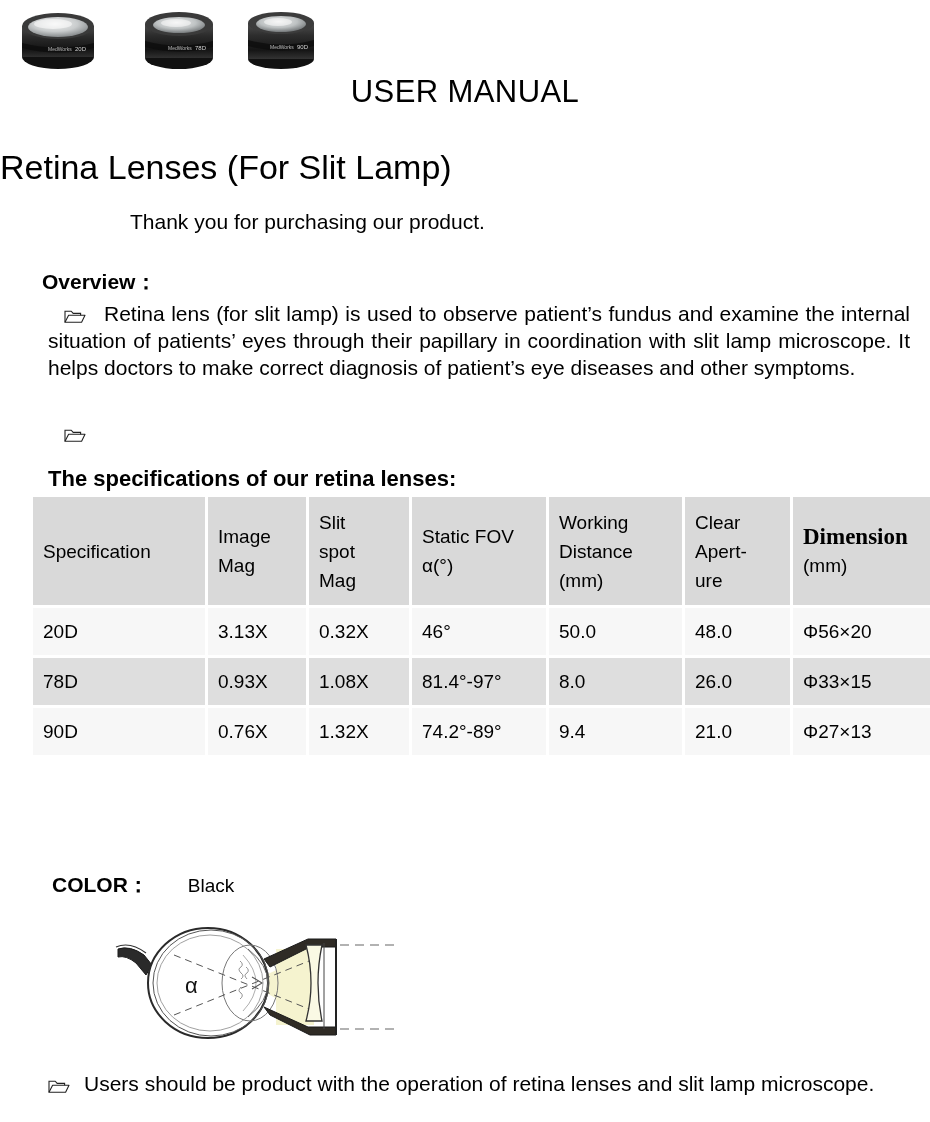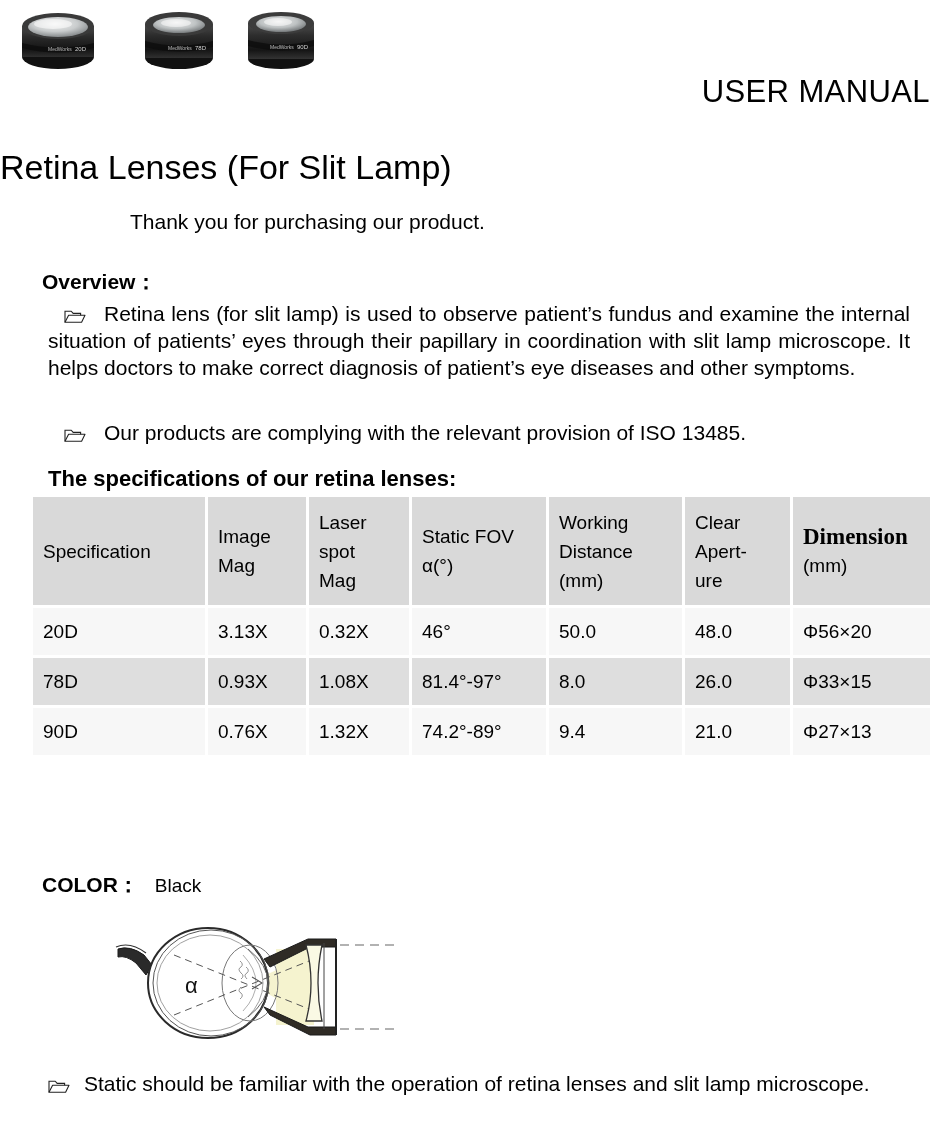--- a/index.html
+++ b/index.html
@@ -26,21 +26,21 @@
     position: absolute;
     top: 10px;
   }
   .lens svg { display: block; }
 
   
   .doc-title {
     position: absolute;
     left: 0; top: 74px;
     width: 930px;
-    text-align: right;
+    text-align: center;
     font-size: 31px;
     letter-spacing: 0.4px;
   }
   .doc-subtitle {
     position: absolute;
     left: 0; top: 148px;
     width: 930px;
     text-align: left;
     font-size: 34px;
   }
@@ -52,21 +52,21 @@
   }
 
   
   .section-heading {
     position: absolute;
     font-weight: bold;
     font-size: 21px;
   }
   #overview-heading { left: 42px; top: 268px; }
   #spec-heading     { left: 48px; top: 466px; font-size: 22px; }
-  #color-heading    { left: 42px; top: 871px; display: flex; align-items: baseline; }
+  #color-heading    { left: 52px; top: 871px; display: flex; align-items: baseline; gap: 23px; }
   #color-heading .color-value {
     font-weight: normal;
     font-size: 19px;
     margin-left: 16px;
   }
 
   
   .bullet-para {
     position: absolute;
     font-size: 21px;
@@ -228,21 +228,21 @@
     </svg>
   </span><span class="body-text">Retina lens (for slit lamp) is used to observe patient’s fundus and examine the internal situation of patients’ eyes through their papillary in coordination with slit lamp microscope. It helps doctors to make correct diagnosis of patient’s eye diseases and other symptoms.</span>
 </div>
 
 <div class="bullet-para" id="para-iso">
   <span class="folder-icon">
     <svg width="22" height="15" viewBox="0 0 22 15">
       <path d="M1 13.2 L1 2.2 L7.2 2.2 L9.2 4.4 L16.6 4.4 L16.6 6.2" fill="none" stroke="#222" stroke-width="1.1"></path>
       <path d="M4.6 6.2 L21 6.2 L17.6 13.2 L1 13.2 Z" fill="none" stroke="#222" stroke-width="1.1" stroke-linejoin="round"></path>
     </svg>
-  </span><span class="body-text">Our products are complying with the relevant provision of ISO 13485.</span>
+  </span>
 </div>
 
 <div class="section-heading" id="spec-heading">The specifications of our retina lenses:</div>
 
 <table class="spec-table">
   <colgroup>
     <col style="width:172px">
       <col style="width:98px">
       <col style="width:100px">
     <col style="width:134px">
@@ -253,21 +253,21 @@
   <thead>
     <tr>
       <th>
         <span class="hdr-line">Specification</span>
       </th>
       <th>
         <span class="hdr-line">Image</span>
         <span class="hdr-line">Mag</span>
       </th>
       <th>
-        <span class="hdr-line">Laser</span>
+        <span class="hdr-line">Slit</span>
         <span class="hdr-line">spot</span>
         <span class="hdr-line">Mag</span>
       </th>
       <th>
         <span class="hdr-line">Static FOV</span>
         <span class="hdr-line">α(°)</span>
       </th>
       <th>
         <span class="hdr-line">Working</span>
         <span class="hdr-line">Distance</span>
@@ -362,14 +362,14 @@
     <path d="M240 114 L296 114" fill="none" stroke="#666" stroke-width="1.2" stroke-dasharray="9,6"></path>
   </svg>
 </div>
 
 <div class="bullet-para" id="para-users">
   <span class="folder-icon" style="margin-left:0;margin-right:14px;">
     <svg width="22" height="15" viewBox="0 0 22 15">
       <path d="M1 13.2 L1 2.2 L7.2 2.2 L9.2 4.4 L16.6 4.4 L16.6 6.2" fill="none" stroke="#222" stroke-width="1.1"></path>
       <path d="M4.6 6.2 L21 6.2 L17.6 13.2 L1 13.2 Z" fill="none" stroke="#222" stroke-width="1.1" stroke-linejoin="round"></path>
     </svg>
-  </span><span class="body-text">Static should be familiar with the operation of retina lenses and slit lamp microscope.</span>
+  </span><span class="body-text">Users should be product with the operation of retina lenses and slit lamp microscope.</span>
 </div>
 
 </body></html>

